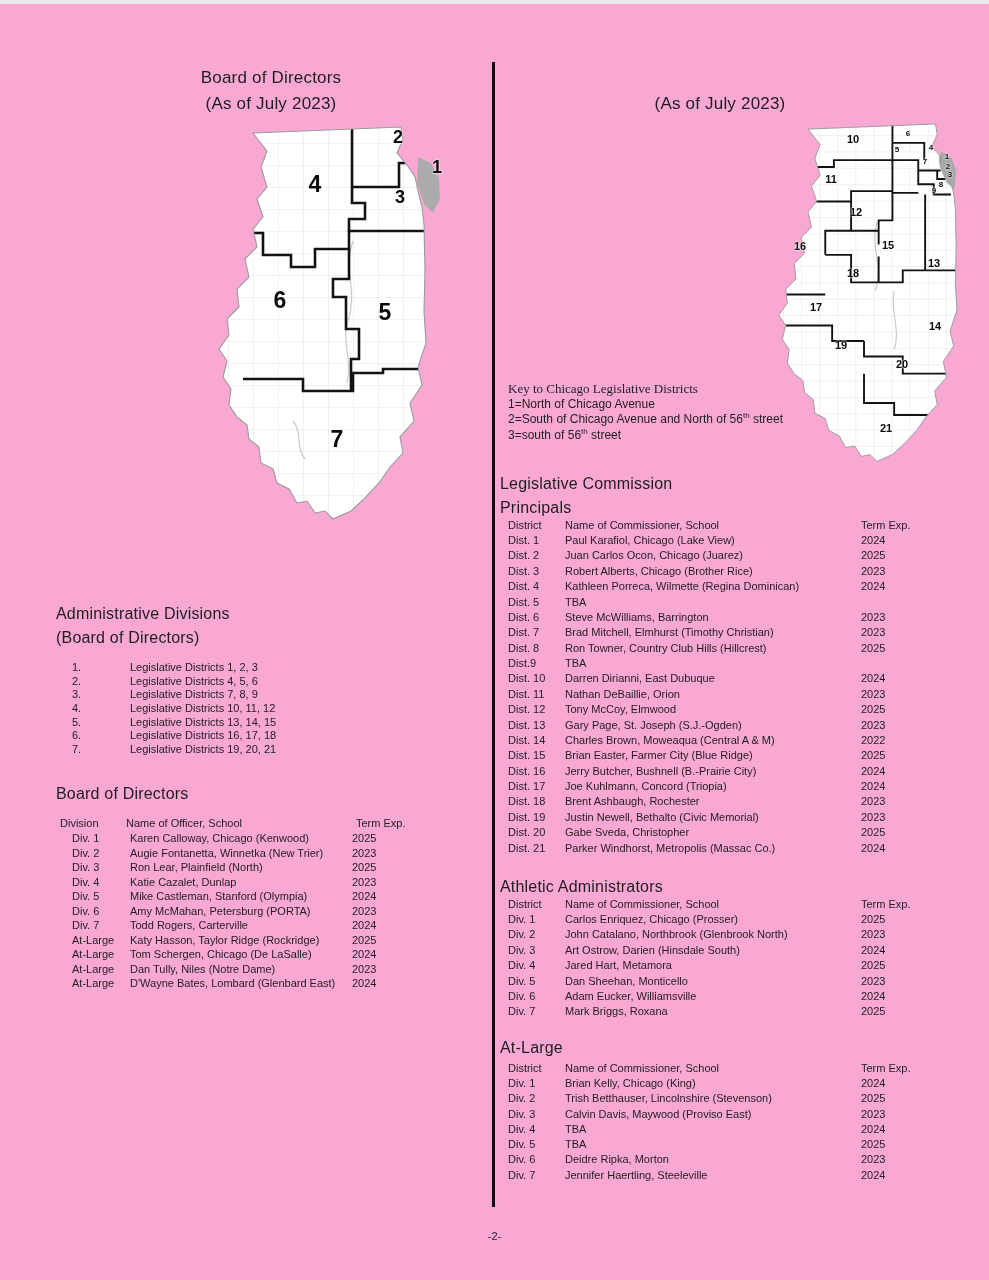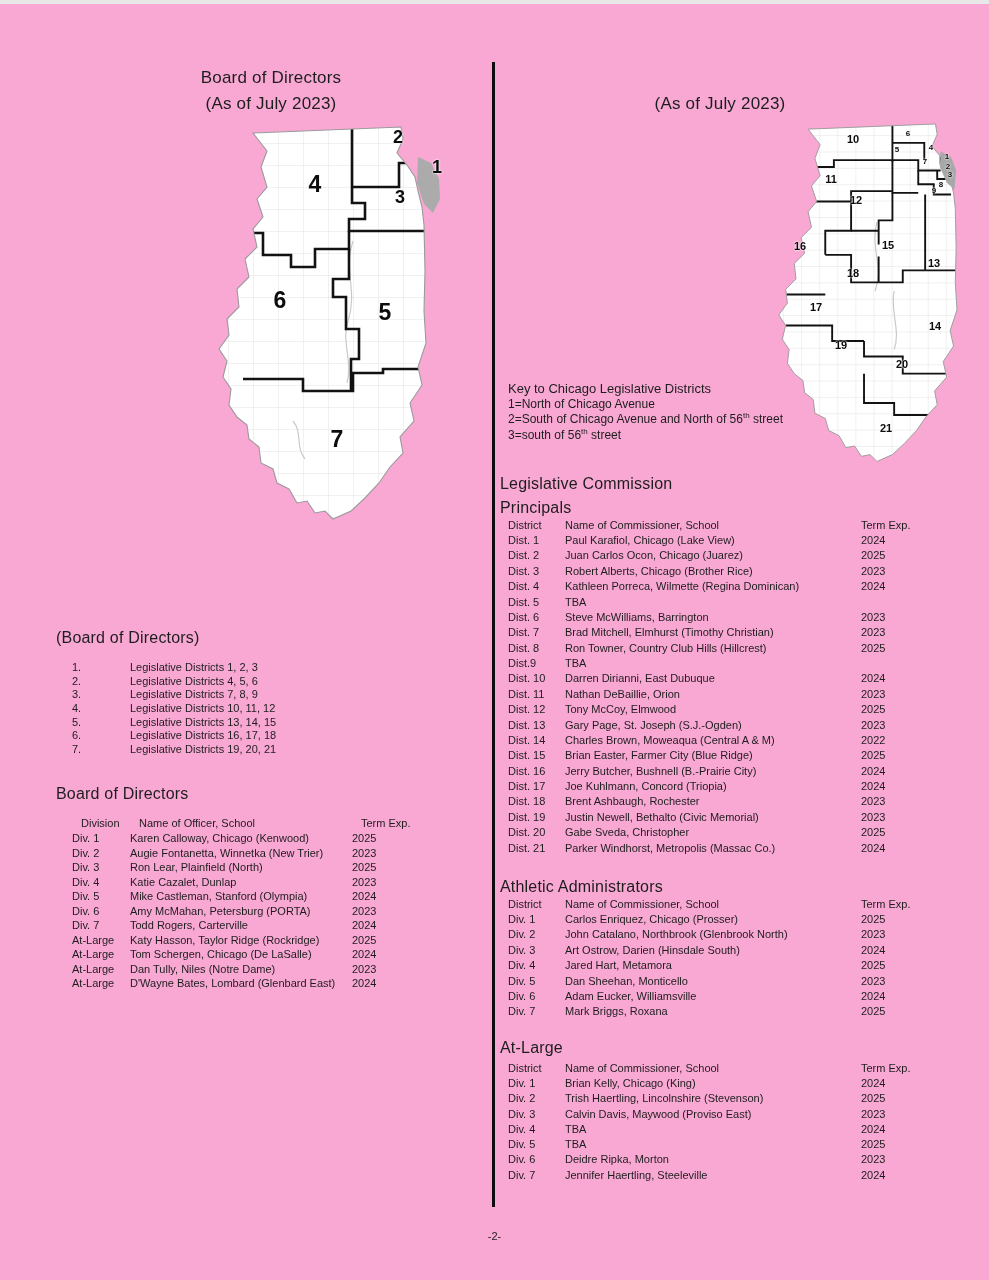--- a/index.html
+++ b/index.html
@@ -6,21 +6,21 @@
   .page {
     position:relative; width:989px; height:1280px; margin:4px auto;
     background:#f9a8d4; overflow:hidden;
     font-family:"Liberation Sans","DejaVu Sans",sans-serif;
     color:#1d1d1d;
     -webkit-font-smoothing:antialiased;
   }
   .abs { position:absolute; }
   .h1 { font-size:17px; line-height:24px; text-align:center; letter-spacing:.2px; }
   .h2 { font-size:16px; line-height:22px; text-align:left; letter-spacing:.2px; }
-  .keyTitle { font-size:13px; line-height:15px; }
+  .keyTitle { font-size:13px; line-height:15px;font-family:Liberation Serif, serif; }
   .keyLine  { font-size:12px; line-height:15px; }
   sup { font-size:8px; line-height:0; }
 
   
   .trow { display:grid; overflow:visible; white-space:nowrap; }
   .hdr  { color:#1d1d1d; }
   .boardGrid .trow, .boardHdr { grid-template-columns:58px 222px 58px; height:14.55px; font-size:11px; }
   .listGrid  .trow             { grid-template-columns:58px auto;      height:13.7px;  font-size:11px; }
   .rGrid .trow, .rHdr          { grid-template-columns:57px 296px 60px; font-size:11px; }
   .prinGrid .trow { height:15.38px; }
@@ -83,20 +83,21 @@
     </svg>
     <span class="mlab lSm" style="left:195px; top:16px;">2</span>
     <span class="mlab lSm" style="left:234px; top:46px;">1</span>
     <span class="mlab lBig" style="left:112px; top:63px;">4</span>
     <span class="mlab lSm" style="left:197px; top:76px;">3</span>
     <span class="mlab lBig" style="left:77px;  top:179px;">6</span>
     <span class="mlab lBig" style="left:182px; top:191px;">5</span>
     <span class="mlab lBig" style="left:134px; top:318px;">7</span>
   </div>
 
+  <div class="abs h2" style="left:56px; top:599px; width:430px;">Administrative Divisions</div>
   <div class="abs h2" style="left:56px; top:623px; width:430px;">(Board of Directors)</div>
   <div class="abs listGrid" style="left:72px; top:657px; width:380px;">
       <div class="trow">
         <span>1.</span>
         <span>Legislative Districts 1, 2, 3</span>
       </div>
       <div class="trow">
         <span>2.</span>
         <span>Legislative Districts 4, 5, 6</span>
       </div>
@@ -116,21 +117,21 @@
         <span>6.</span>
         <span>Legislative Districts 16, 17, 18</span>
       </div>
       <div class="trow">
         <span>7.</span>
         <span>Legislative Districts 19, 20, 21</span>
       </div>
     </div>
 
   <div class="abs h2" style="left:56px; top:779px; width:430px;">Board of Directors</div>
-  <div class="abs trow boardHdr hdr" style="left:81px; top:813px; width:350px;">
+  <div class="abs trow boardHdr hdr" style="left:60px; top:813px; width:350px;gap:8px;">
     <span>Division</span>
     <span>Name of Officer, School</span>
     <span>Term Exp.</span>
   </div>
   <div class="abs boardGrid" style="left:72px; top:828px; width:350px;">
       <div class="trow">
         <span>Div. 1</span>
         <span>Karen Calloway, Chicago (Kenwood)</span>
         <span>2025</span>
       </div>
@@ -233,21 +234,21 @@
     <span class="mlab rs" style="left:143px; top:17px;">6</span>
     <span class="mlab rs" style="left:132px; top:33px;">5</span>
     <span class="mlab rs" style="left:166px; top:31px;">4</span>
     <span class="mlab rs" style="left:182px; top:40px;">1</span>
     <span class="mlab rs" style="left:160px; top:45px;">7</span>
     <span class="mlab rs" style="left:183px; top:50px;">2</span>
     <span class="mlab rs" style="left:185px; top:58px;">3</span>
     <span class="mlab rs" style="left:176px; top:68px;">8</span>
     <span class="mlab rs" style="left:169px; top:74px;">9</span>
     <span class="mlab rb" style="left:66px;  top:63px;">11</span>
-    <span class="mlab rb" style="left:91px;  top:84px;">12</span>
+    <span class="mlab rb" style="left:91px;  top:96px;">12</span>
     <span class="mlab rb" style="left:35px;  top:130px;">16</span>
     <span class="mlab rb" style="left:123px; top:129px;">15</span>
     <span class="mlab rb" style="left:169px; top:147px;">13</span>
     <span class="mlab rb" style="left:88px;  top:157px;">18</span>
     <span class="mlab rb" style="left:51px;  top:191px;">17</span>
     <span class="mlab rb" style="left:170px; top:210px;">14</span>
     <span class="mlab rb" style="left:76px;  top:229px;">19</span>
     <span class="mlab rb" style="left:137px; top:248px;">20</span>
     <span class="mlab rb" style="left:121px; top:312px;">21</span>
   </div>
@@ -427,21 +428,21 @@
     <span>Term Exp.</span>
   </div>
   <div class="abs rGrid algGrid" style="left:508px; top:1073px; width:413px;">
       <div class="trow">
         <span>Div. 1</span>
         <span>Brian Kelly, Chicago (King)</span>
         <span>2024</span>
       </div>
       <div class="trow">
         <span>Div. 2</span>
-        <span>Trish Haertling, Lincolnshire (Stevenson)</span>
+        <span>Trish Betthauser, Lincolnshire (Stevenson)</span>
         <span>2025</span>
       </div>
       <div class="trow">
         <span>Div. 3</span>
         <span>Calvin Davis, Maywood (Proviso East)</span>
         <span>2023</span>
       </div>
       <div class="trow">
         <span>Div. 4</span>
         <span>TBA</span>

